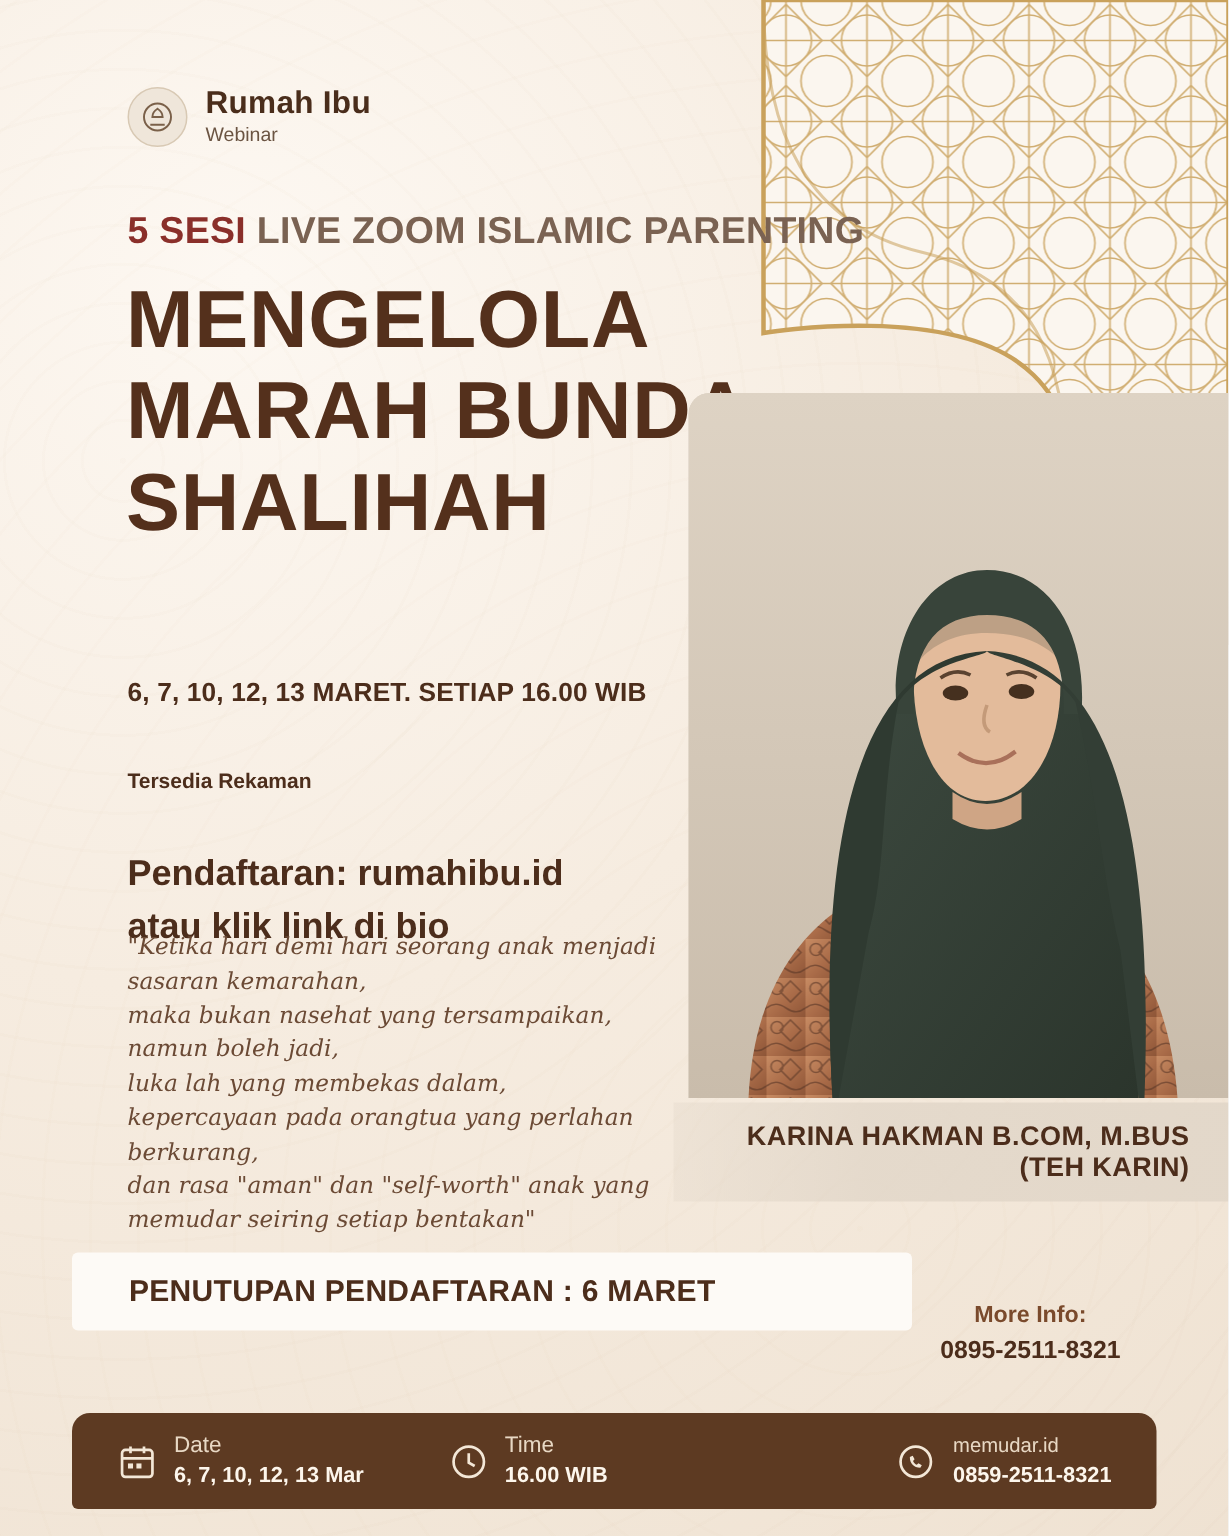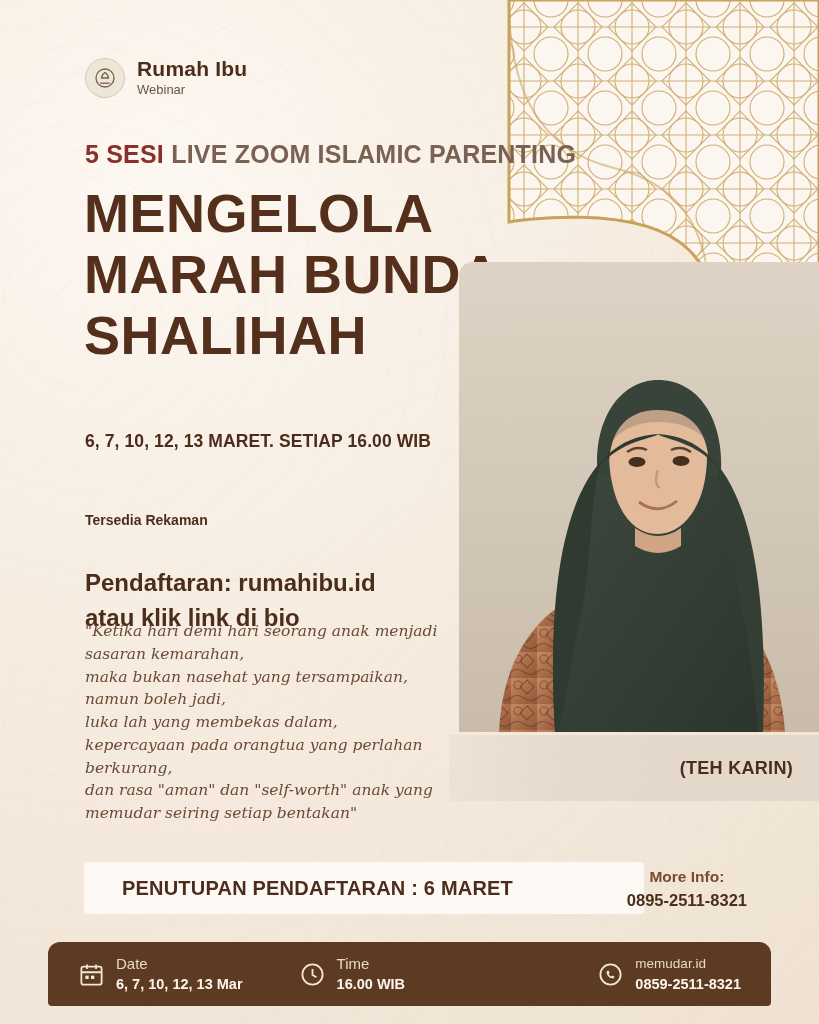--- a/index.html
+++ b/index.html
@@ -98,21 +98,21 @@
     font-weight: bold;
     color: #54301c;
     letter-spacing: .5px;
     text-transform: uppercase;
     max-width: 460px;
   }
 
   
   .schedule {
     position: absolute;
-    top: 431px;
+    top: 451px;
     left: 85px;
     font-size: 17.5px;
     font-weight: bold;
     color: #4c2d1b;
     letter-spacing: .1px;
   }
   .recording {
     position: absolute;
     top: 512px;
     left: 85px;
@@ -192,30 +192,29 @@
     font-size: 18px;
     font-weight: bold;
     color: #4c2d1b;
     letter-spacing: .3px;
   }
 
   
   .closing-bar {
     position: absolute;
     left: 48px;
-    top: 862px;
+    top: 835px;
     width: 560px;
     height: 52px;
     background: #fdfaf6;
     border-radius: 4px;
     display: flex;
     align-items: center;
     padding-left: 38px;
     box-sizing: border-box;
-    margin-left: 36px;
   }
   .closing-bar .txt {
     font-size: 20px;
     font-weight: bold;
     color: #4c2d1b;
     letter-spacing: .2px;
   }
 
   .more-info {
     position: absolute;
@@ -392,20 +391,21 @@
       <path d="M212 188 q10 -5 20 2" stroke="#5a4330" stroke-width="2.4" fill="none"></path>
 
       <path d="M199 208 q-5 14 2 18" stroke="#c49a79" stroke-width="2.4" fill="none"></path>
       <path d="M180 240 q19 14 38 -1" stroke="#a9705a" stroke-width="2.8" fill="none"></path>
 
       <path d="M176 266 q23 16 46 0 l0 18 q-23 14 -46 0z" fill="#cfa585"></path>
     </svg>
   </div>
 
   <div class="speaker-band">
+    <div class="speaker-name">KARINA HAKMAN B.COM, M.BUS</div>
     <div class="speaker-alias">(TEH KARIN)</div>
   </div>
 
   <div class="closing-bar">
     <div class="txt">PENUTUPAN PENDAFTARAN : 6 MARET</div>
   </div>
 
   <div class="more-info">
     <div class="mi-label">More Info:</div>
     <div class="mi-phone">0895-2511-8321</div>

